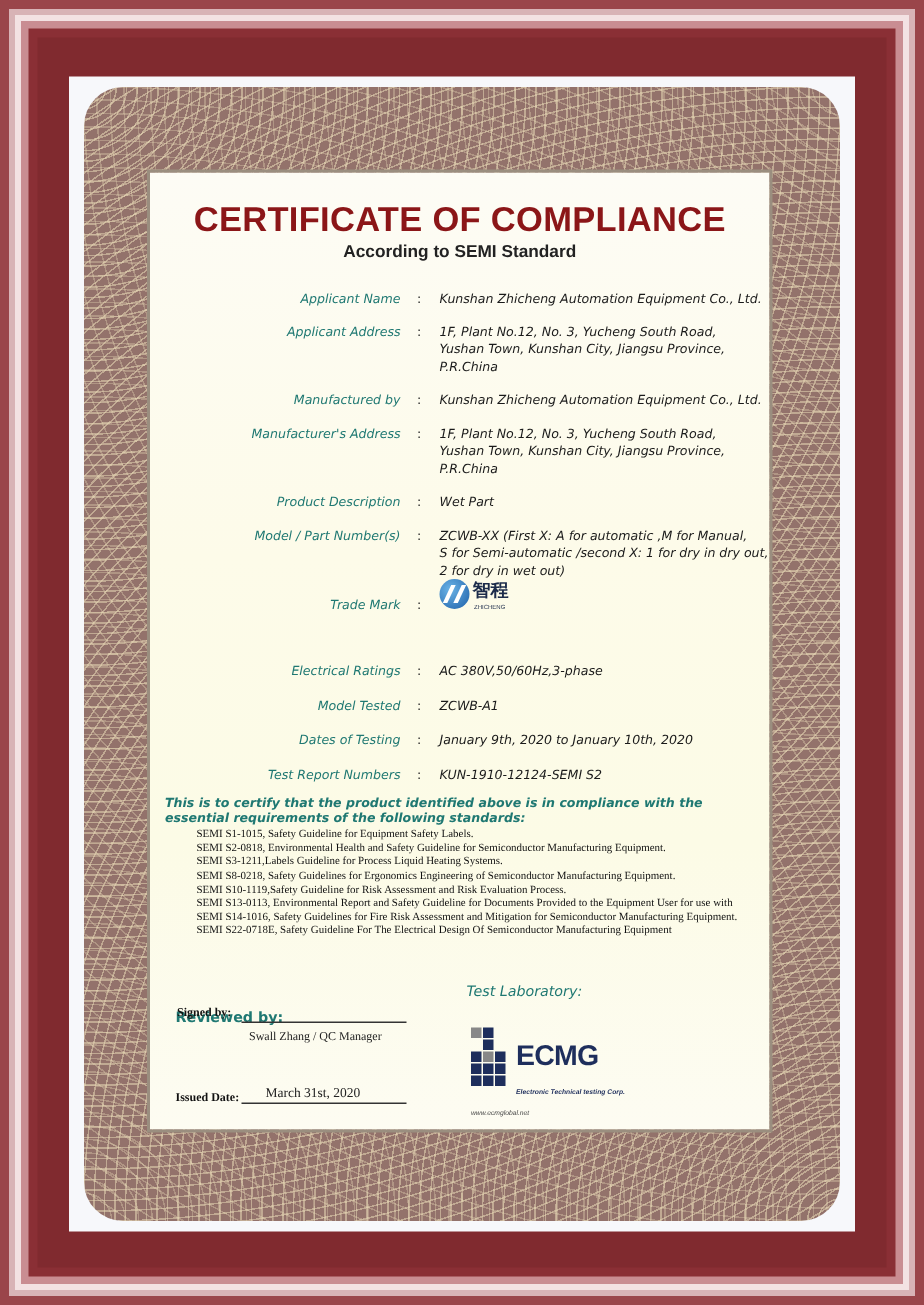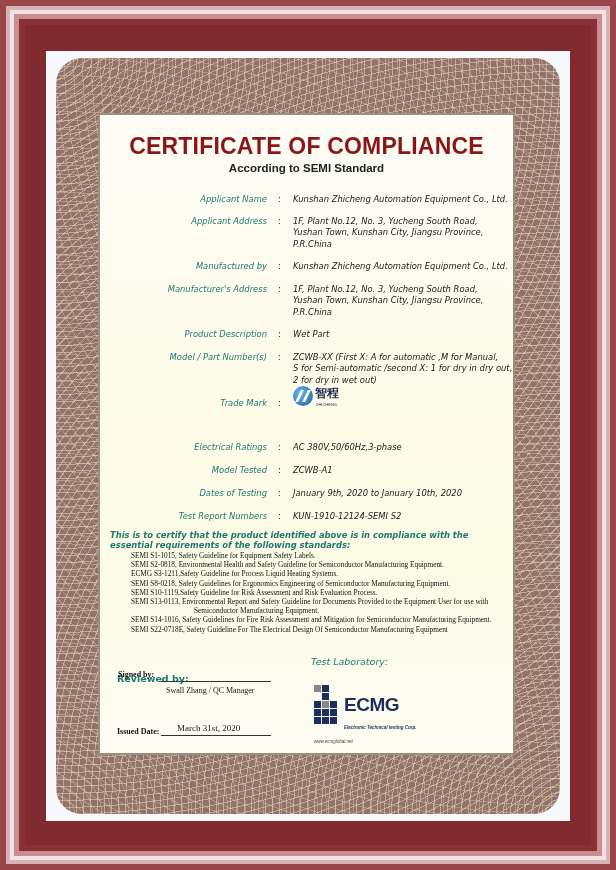--- a/index.html
+++ b/index.html
@@ -122,25 +122,24 @@
     <span class="label">Test Report Numbers</span>
     <span class="colon">:</span>
     <span class="value">KUN-1910-12124-SEMI S2</span>
   </div>
 
   <div class="certify">This is to certify that the product identified above is in compliance with the essential requirements of the following standards:</div>
 
   <div class="stds">
     <div>SEMI S1-1015, Safety Guideline for Equipment Safety Labels.</div>
     <div>SEMI S2-0818, Environmental Health and Safety Guideline for Semiconductor Manufacturing Equipment.</div>
-    <div>ECMG S3-1211,Safety Guideline for Process Liquid Heating Systems.</div>
+    <div>SEMI S3-1211,Labels Guideline for Process Liquid Heating Systems.</div>
     <div>SEMI S8-0218, Safety Guidelines for Ergonomics Engineering of Semiconductor Manufacturing Equipment.</div>
     <div>SEMI S10-1119,Safety Guideline for Risk Assessment and Risk Evaluation Process.</div>
     <div>SEMI S13-0113, Environmental Report and Safety Guideline for Documents Provided to the Equipment User for use with</div>
-    <div class="indent">Semiconductor Manufacturing Equipment.</div>
     <div>SEMI S14-1016, Safety Guidelines for Fire Risk Assessment and Mitigation for Semiconductor Manufacturing Equipment.</div>
     <div>SEMI S22-0718E, Safety Guideline For The Electrical Design Of  Semiconductor Manufacturing Equipment</div>
   </div>
 
   <div class="reviewed">Reviewed by:</div>
   <div class="testlab">Test Laboratory:</div>
 
   <div class="signed">Signed by:</div>
   <div class="sigline"></div>
   <div class="signame">Swall Zhang / QC Manager</div>

